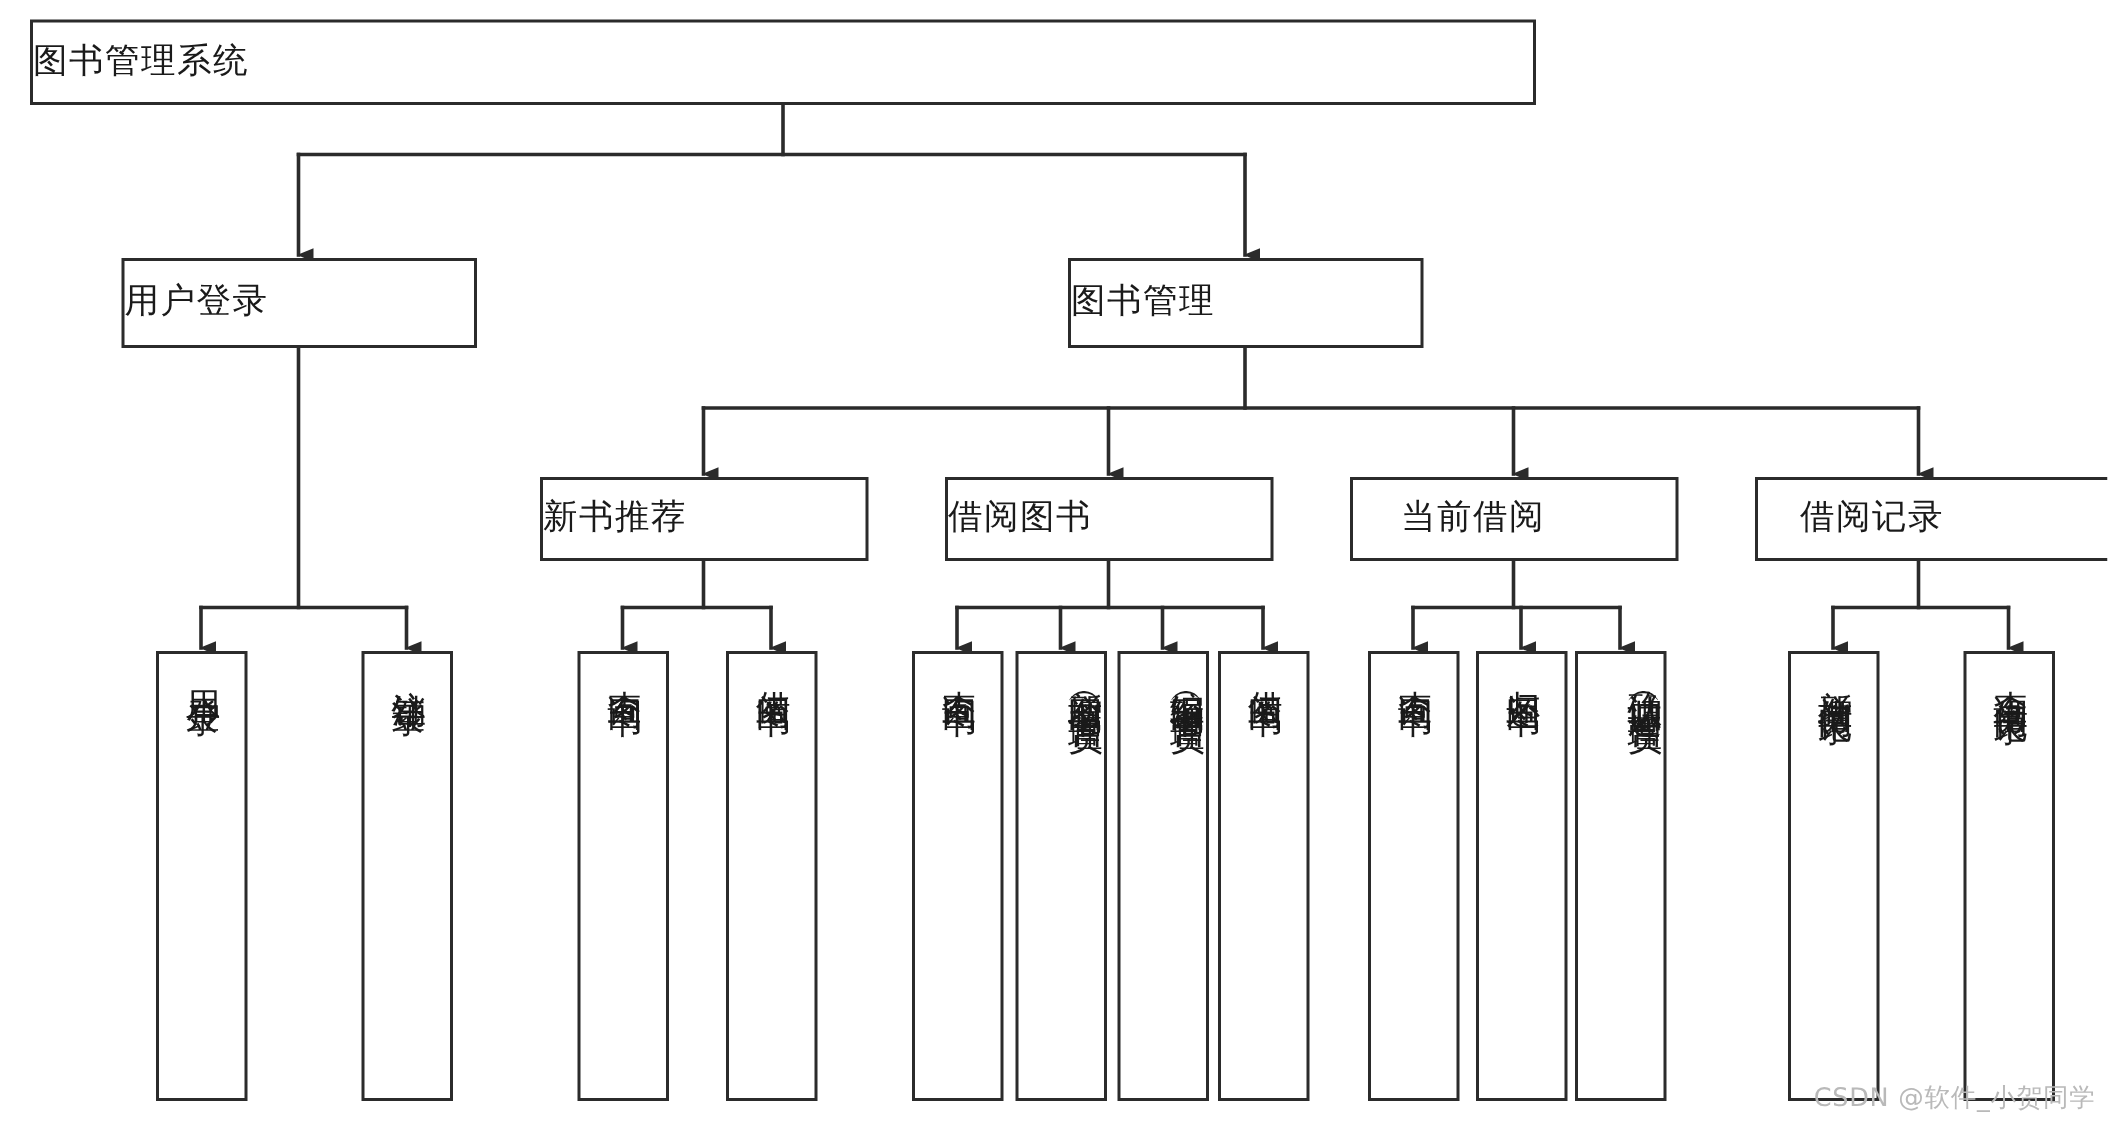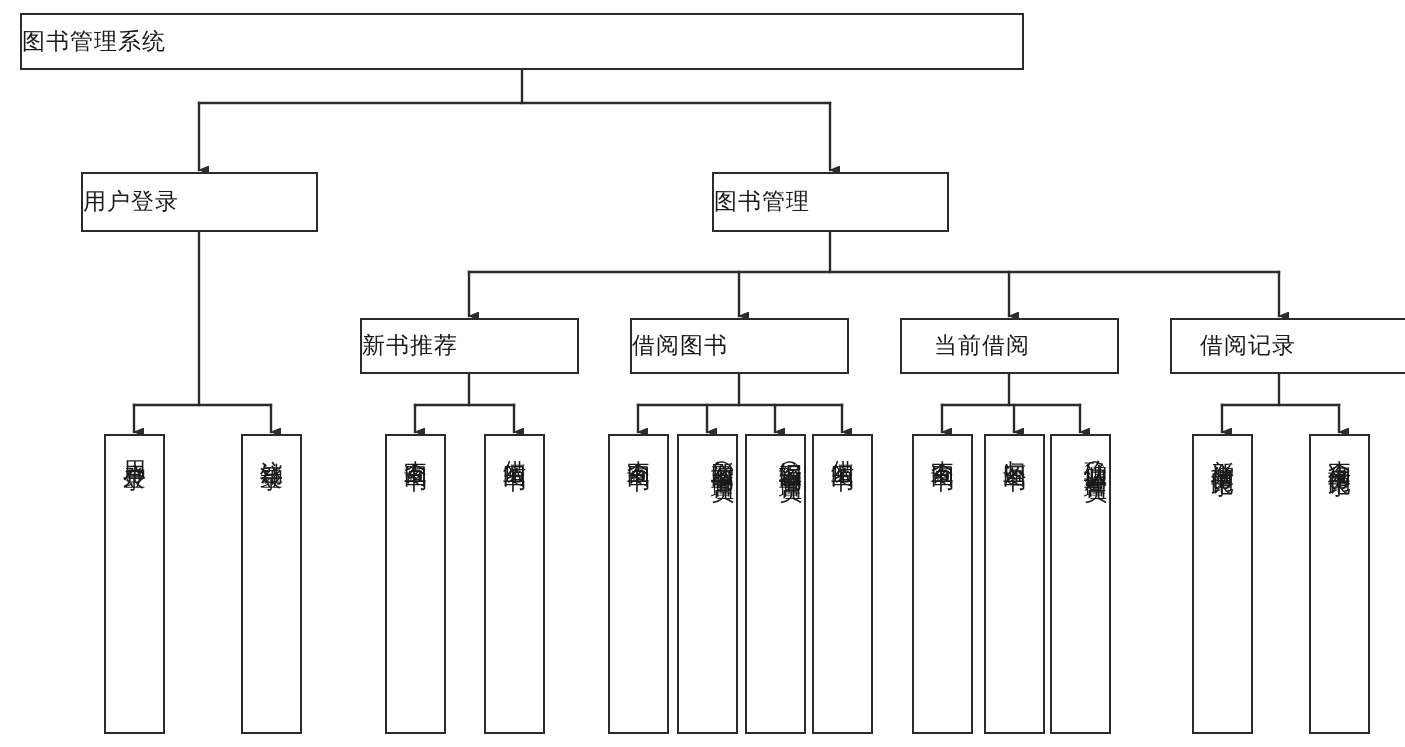--- a/index.html
+++ b/index.html
@@ -170,13 +170,14 @@
         <span class="node-label">确认归还（管理员）</span>
       </div>
       <div class="node vertical" style="left: 1192px; top: 434px; width: 61px; height: 300px;">
         <span class="node-label">新增借阅记录</span>
       </div>
       <div class="node vertical" style="left: 1309px; top: 434px; width: 61px; height: 300px;">
         <span class="node-label">查询借阅记录</span>
       </div>
     </div>
 
+  <div id="watermark">CSDN @软件_小贺同学</div>
 </div>
 
 </body></html>

